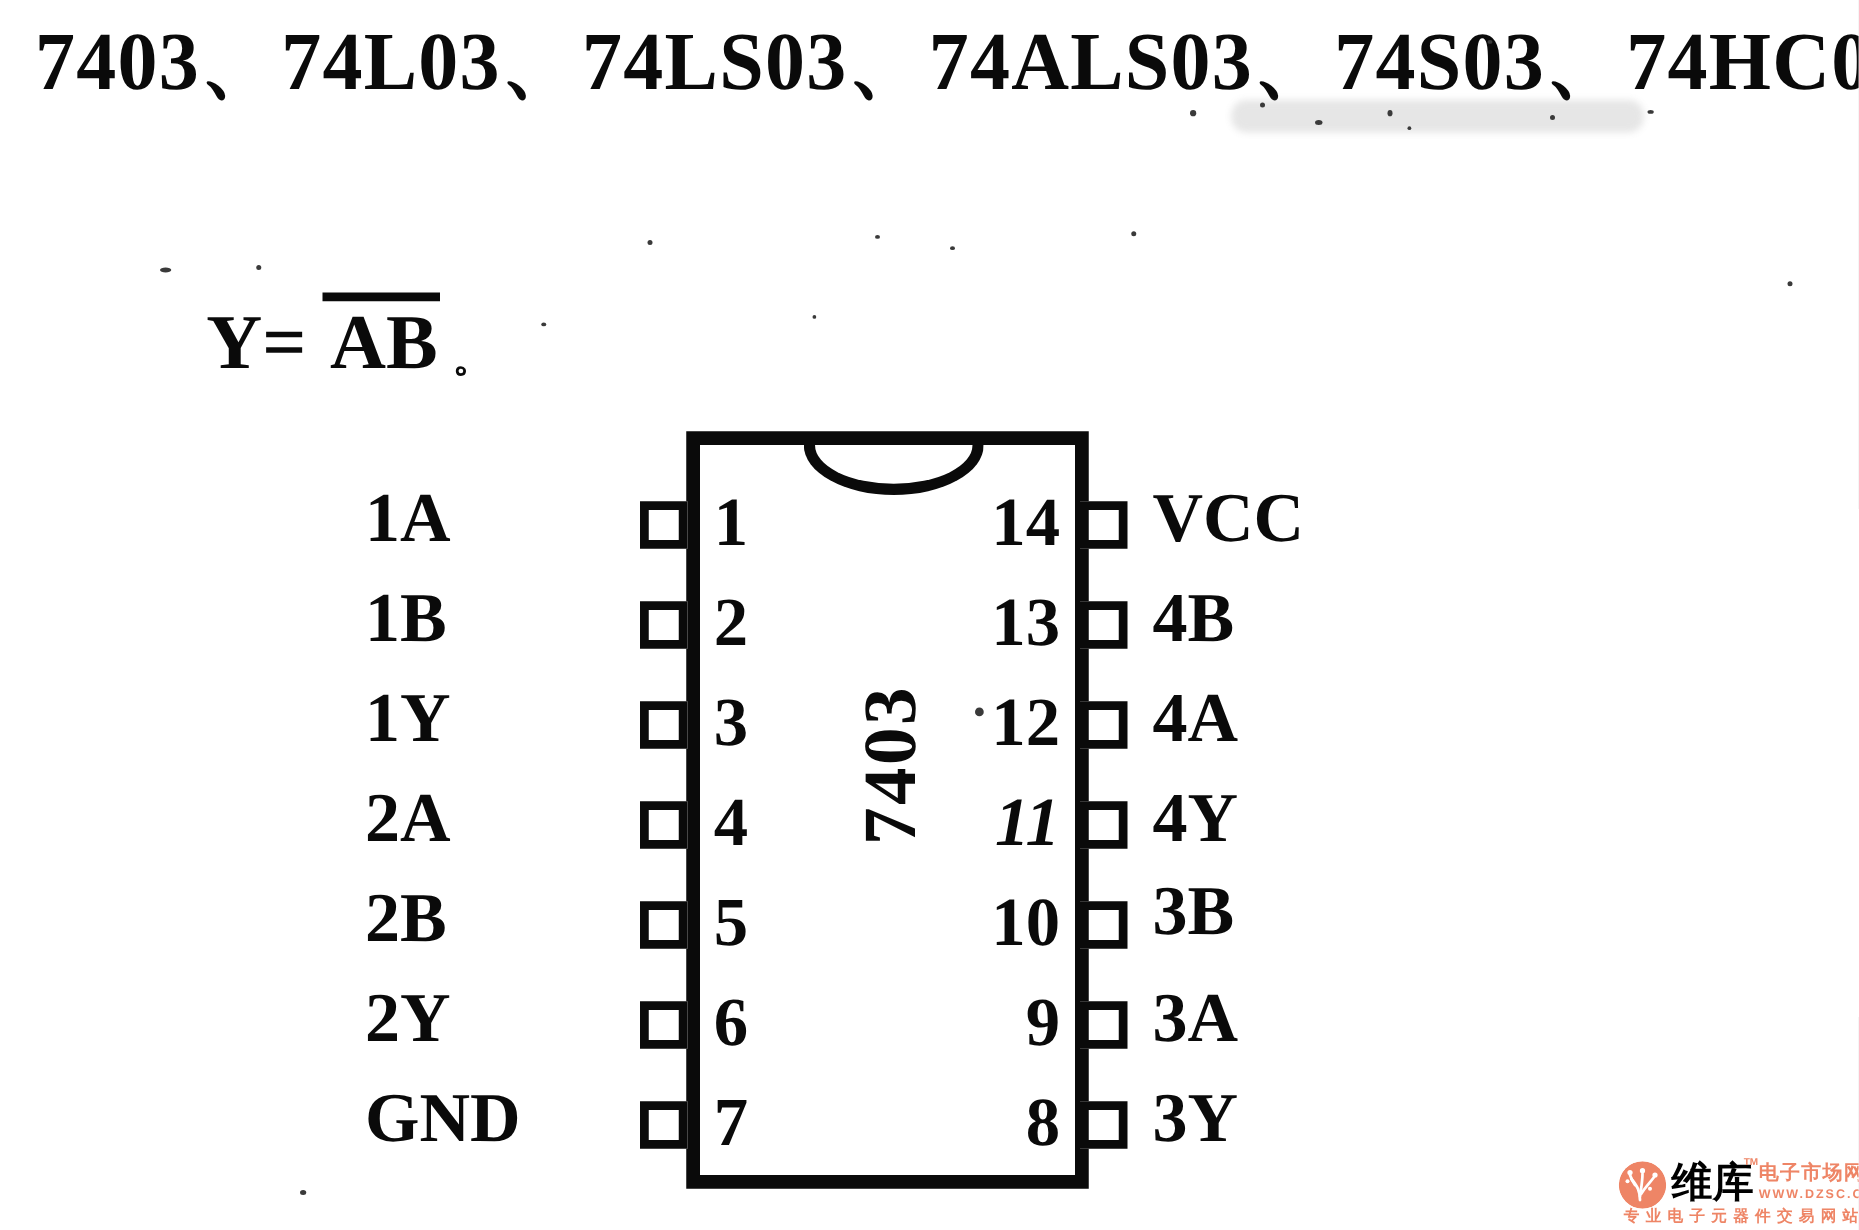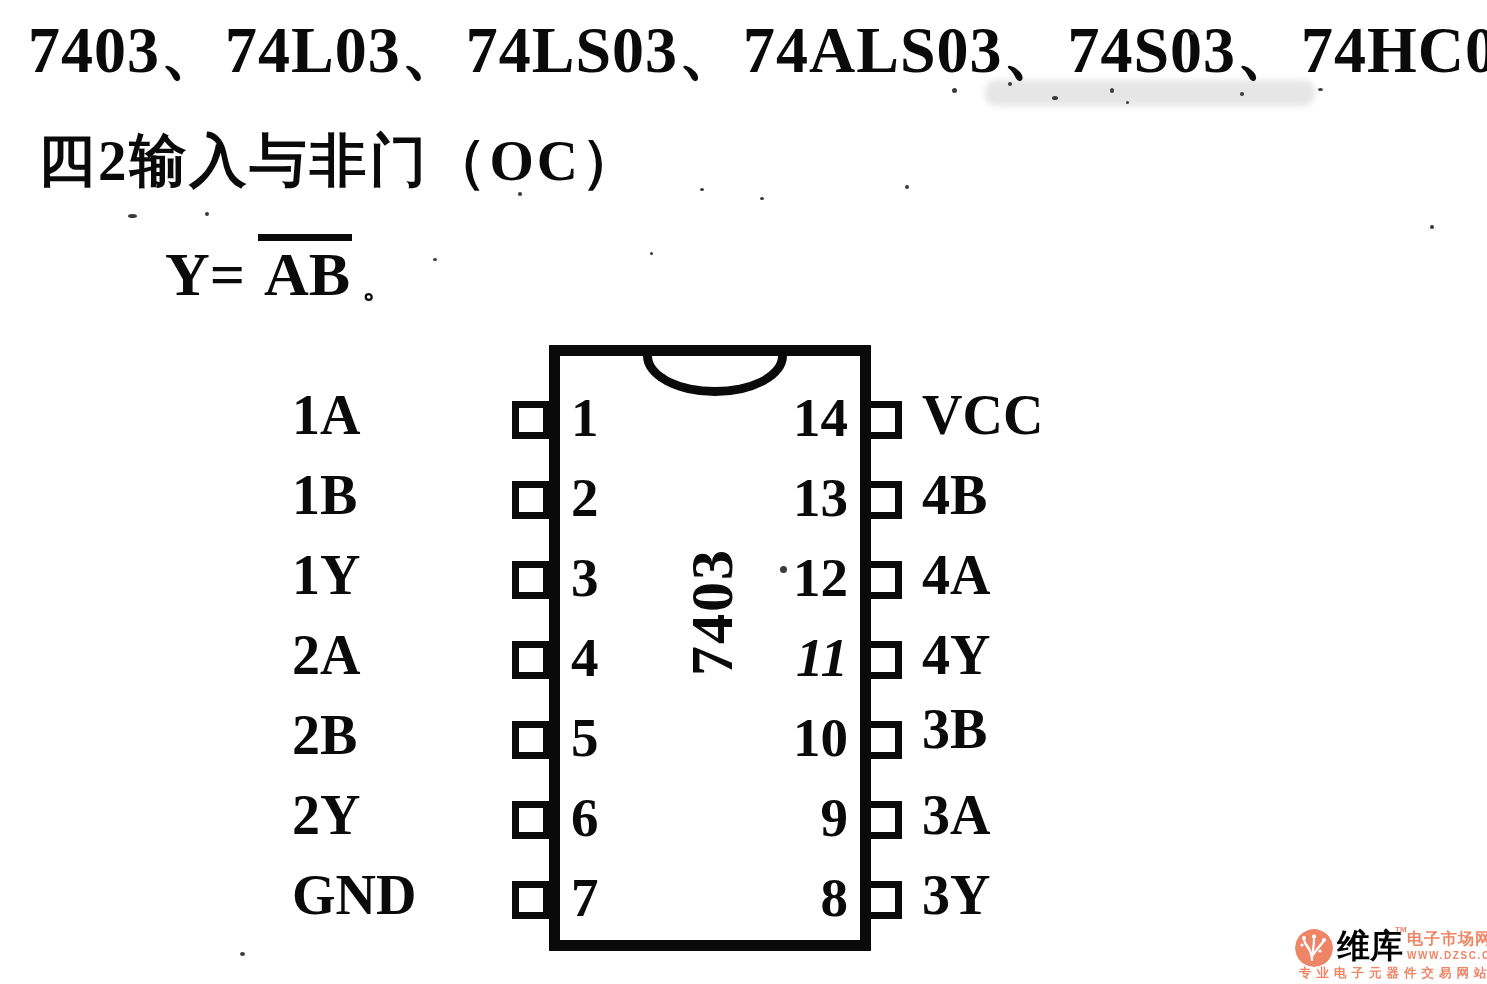--- a/index.html
+++ b/index.html
@@ -79,21 +79,20 @@
     letter-spacing:1.6px;font-family:"Liberation Sans","DejaVu Sans",sans-serif;white-space:nowrap;}
   .wm-tagline{position:absolute;left:4px;top:41px;font-size:12.5px;font-weight:bold;
     letter-spacing:5px;font-family:"Liberation Sans","DejaVu Sans",sans-serif;white-space:nowrap;}
 </style>
 </head>
 <body>
 
 <div class="page">
 
   <div class="t doc-title">7403、74L03、74LS03、74ALS03、74S03、74HC03</div>
-  <div class="t doc-subtitle">四2输入与非门（OC）</div>
 
   <div>
     <span class="t formula-lhs">Y=</span>
     <span class="t formula-ab">AB</span>
     <span class="t formula-period">。</span>
   </div>
 
   <div class="ic-body">
     <div class="ic-notch"></div>
   </div>

